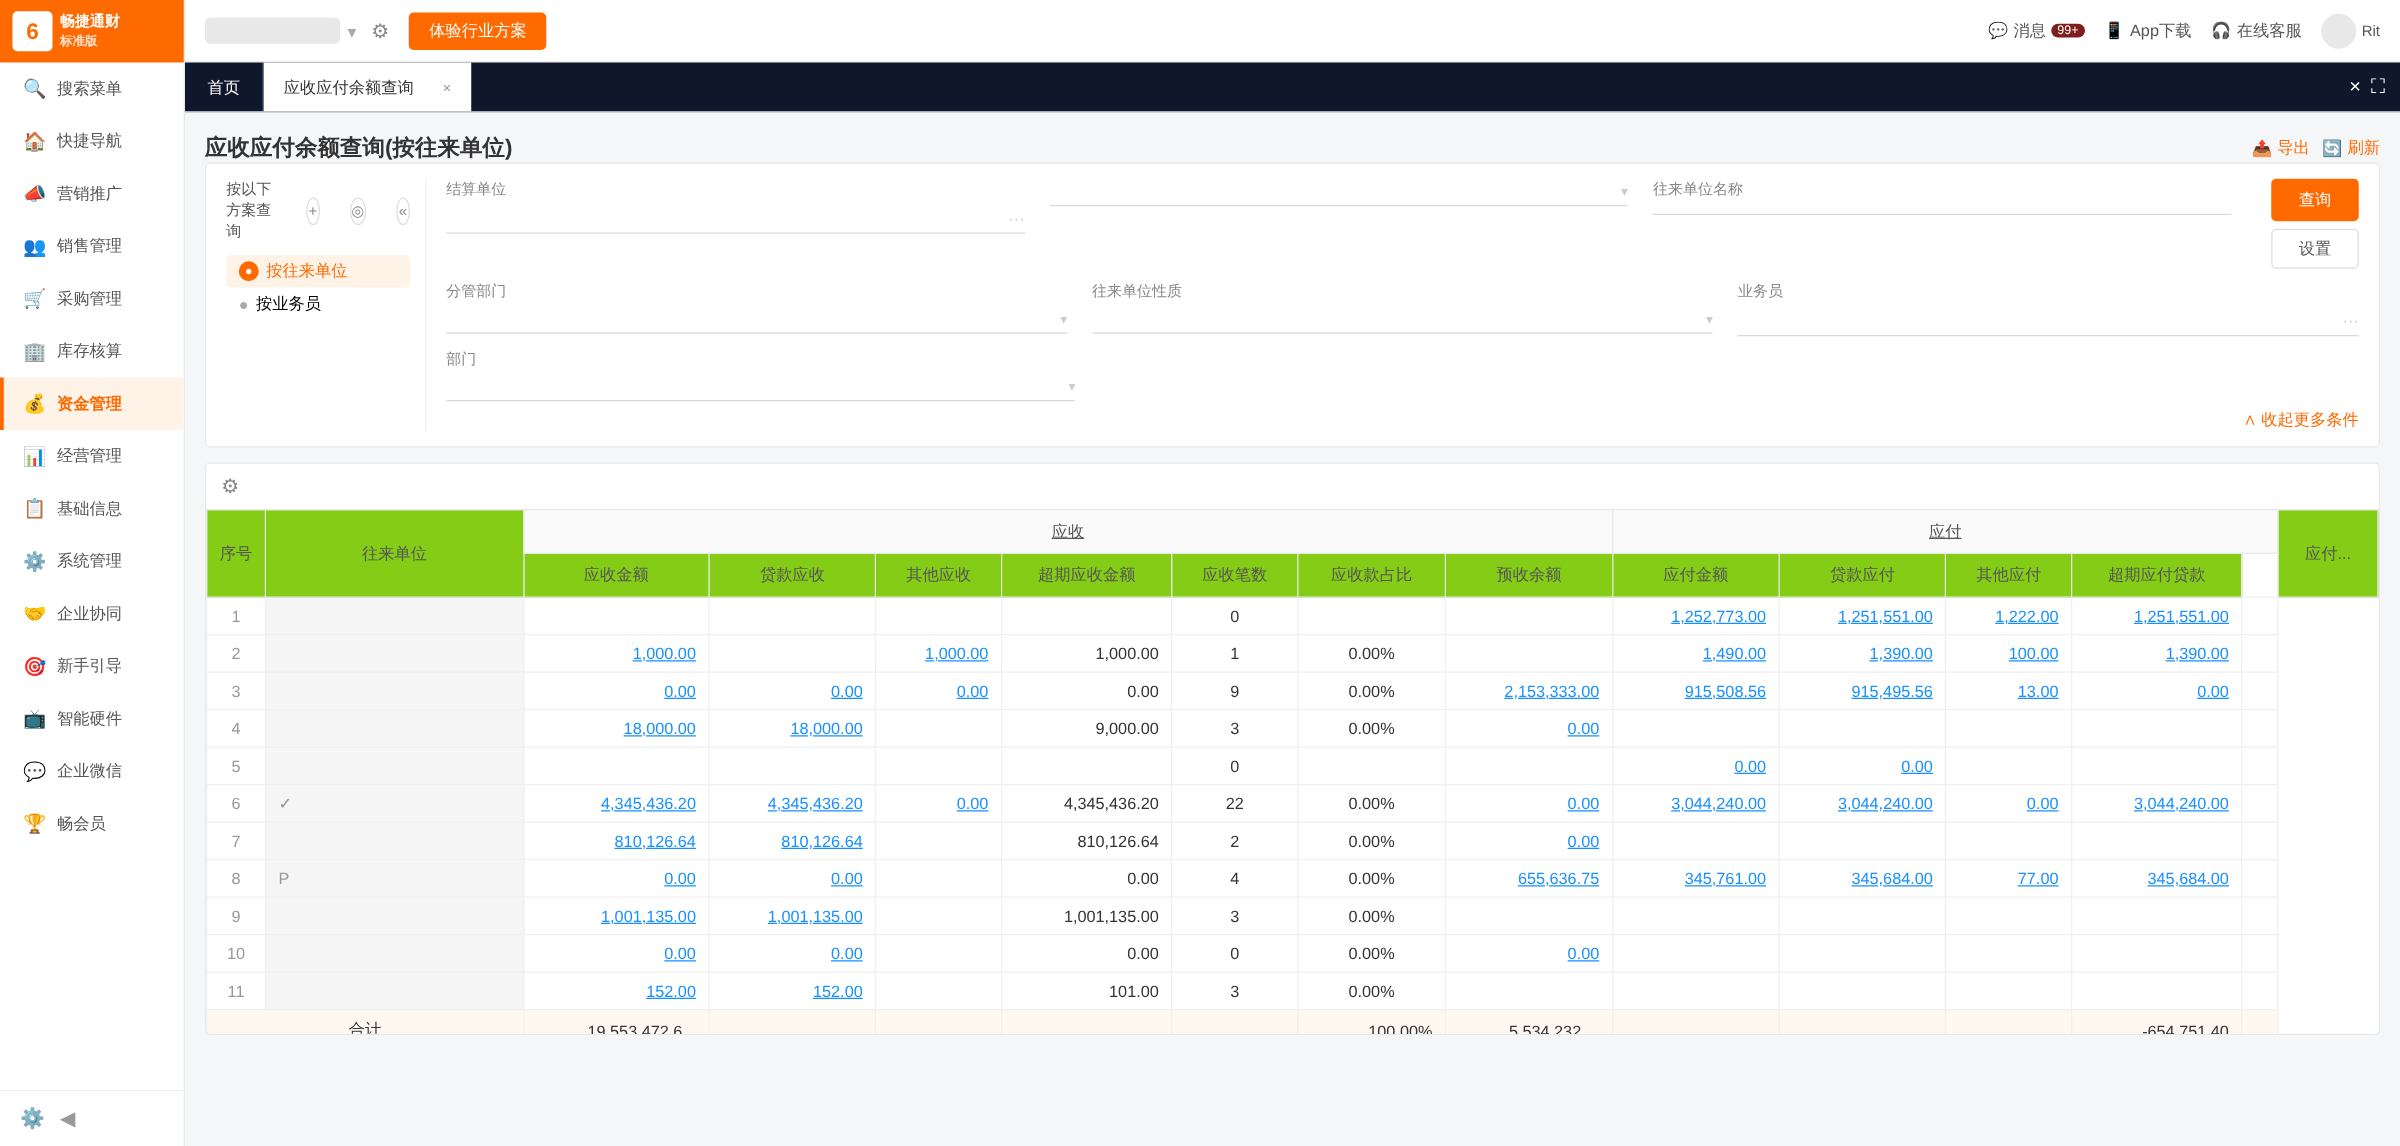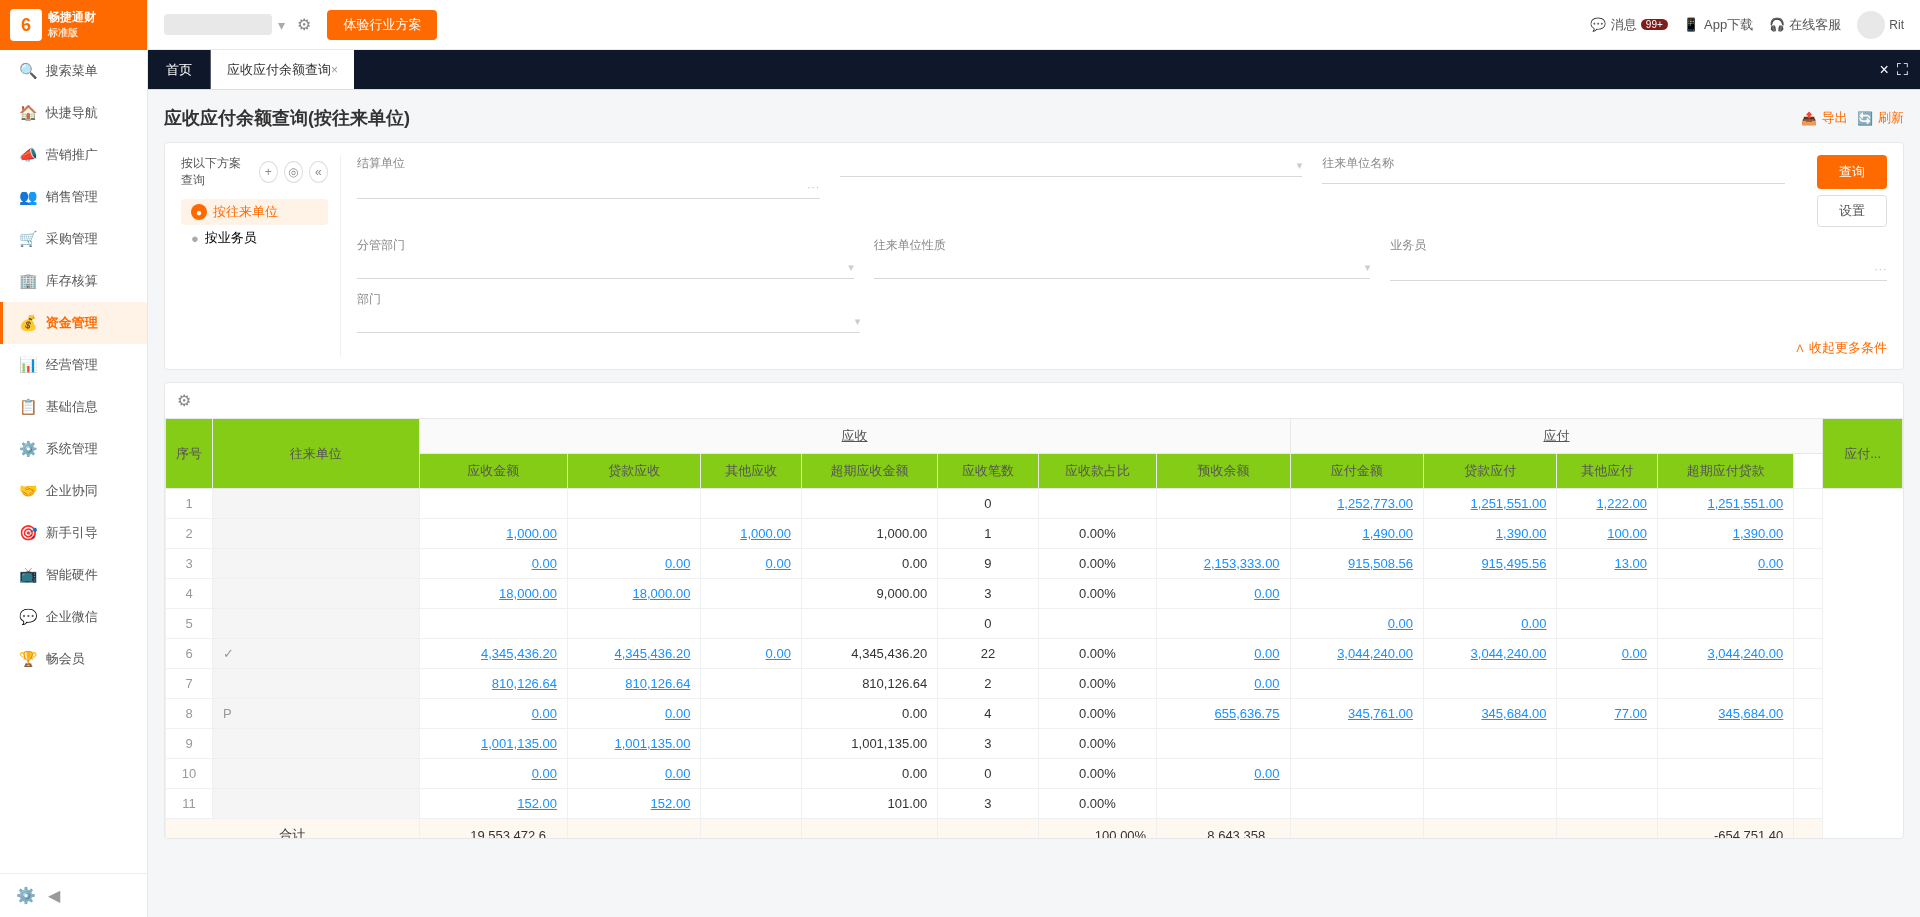--- a/index.html
+++ b/index.html
@@ -145,21 +145,21 @@
       font-size: 13px;
       border-right: 1px solid rgba(255,255,255,0.3);
     }
     .tab-active {
       background: #fff;
       color: #333;
       padding: 0 16px;
       height: 100%;
       display: flex;
       align-items: center;
-      gap: 0;
+      gap: 23px;
       cursor: pointer;
       font-size: 13px;
     }
     .tab-close { color: #999; cursor: pointer; font-size: 12px; }
     .tabbar-right {
       margin-left: auto;
       display: flex;
       align-items: center;
       gap: 8px;
       padding-right: 12px;
@@ -173,21 +173,20 @@
       background: #f5f6f8;
       overflow-y: auto;
       padding: 16px;
     }
 
     
     .page-header {
       display: flex;
       align-items: center;
       justify-content: space-between;
-      margin-bottom: 12px;
     }
     .page-title {
       font-size: 18px;
       font-weight: bold;
       color: #333;
     }
     .page-actions {
       display: flex;
       gap: 10px;
     }
@@ -447,21 +446,21 @@
           <span>🔄</span>
           <span>刷新</span>
         </button>
       </div>
     </div>
 
     <div class="filter-panel">
       <div style="display:flex; gap:16px;">
 
         <div style="width:160px; flex-shrink:0; border-right:1px solid #f0f0f0; padding-right:12px;">
-          <div style="display:flex; align-items:center; gap:6px; margin-bottom:10px;">
+          <div style="display:flex; align-items:center; gap:24px; margin-bottom:10px;">
             <span style="font-size:12px; color:#555;">按以下方案查询</span>
             <div class="fs-btn">+</div>
             <div class="fs-btn">◎</div>
             <div class="fs-btn">«</div>
           </div>
           <div class="scheme-item active">
             <span style="width:16px;height:16px;background:#ff6a00;border-radius:50%;display:inline-flex;align-items:center;justify-content:center;color:#fff;font-size:10px;">●</span>
             <span>按往来单位</span>
           </div>
           <div class="scheme-item">
@@ -747,21 +746,21 @@
             </tbody>
           <tfoot>
             <tr class="total-row">
               <td colspan="2" class="text-center">合计</td>
               <td class="link">19,553,472,6...</td>
               <td></td>
               <td></td>
               <td></td>
               <td></td>
               <td>100.00%</td>
-              <td class="link">8,643,358....</td>
+              <td class="link">5,534,232....</td>
               <td></td>
               <td></td>
               <td></td>
               <td class="negative">-654,751.40</td>
               <td></td>
             </tr>
           </tfoot>
         </table>
       </div>
     </div>

